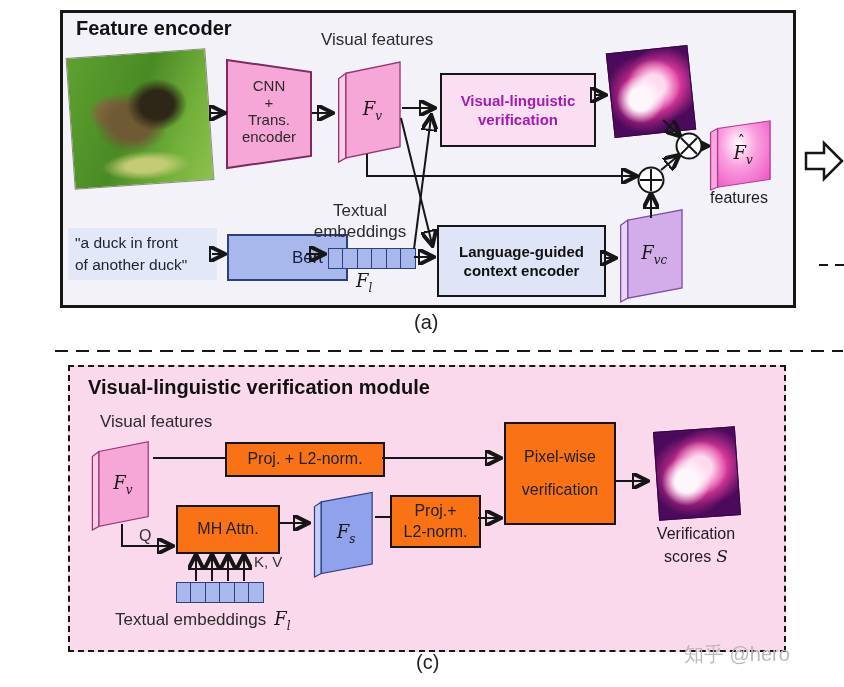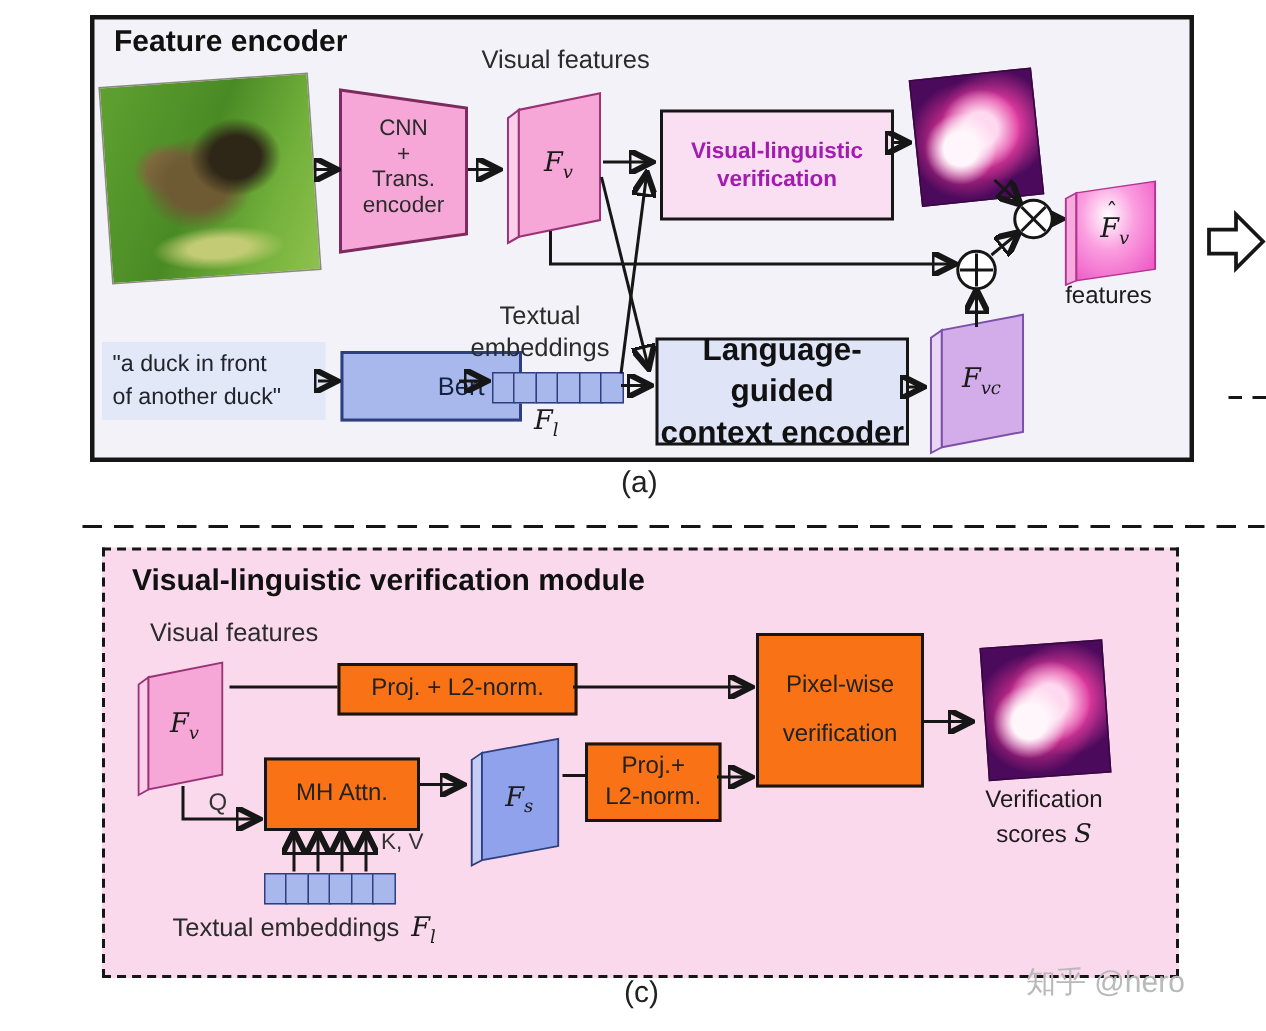--- a/index.html
+++ b/index.html
@@ -34,21 +34,21 @@
   .lbl-visual-a { left:321px; top:30px; }
   .vl-box {
     left:440px; top:73px; width:152px; height:70px; background:#fadef1;
     border:2.5px solid #161616; display:flex; flex-direction:column;
     justify-content:center; align-items:center; font-weight:bold; font-size:15px;
     line-height:1.3; color:#a21caf; text-align:right;
   }
   .lg-box {
     left:437px; top:225px; width:165px; height:68px; background:#dfe5f7;
     border:2.5px solid #161616; display:flex; flex-direction:column;
-    justify-content:center; align-items:center; font-weight:bold; font-size:21px;
+    justify-content:center; align-items:center; font-weight:bold; font-size:15px;
     line-height:1.3; color:#111; text-align:center;
   }
   .heatmap {
     background:
       radial-gradient(circle at 36% 58%, #fff6fb 0 16%, rgba(255,246,251,0) 34%),
       radial-gradient(circle at 54% 44%, #ffd9ef 0 18%, rgba(255,217,239,0) 42%),
       radial-gradient(circle at 66% 42%, #e03a9e 0 22%, rgba(224,58,158,0) 52%),
       radial-gradient(circle at 42% 52%, #c02a88 0 32%, rgba(192,42,136,0) 62%),
       #4c0a5c;
     border:1px solid #38083f;

